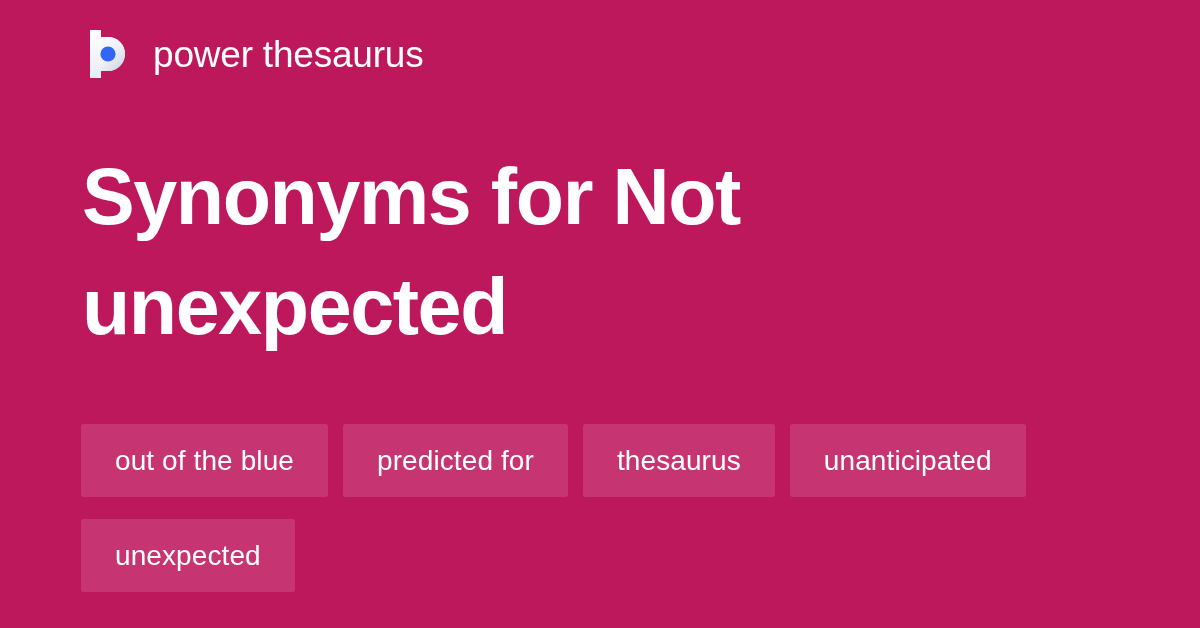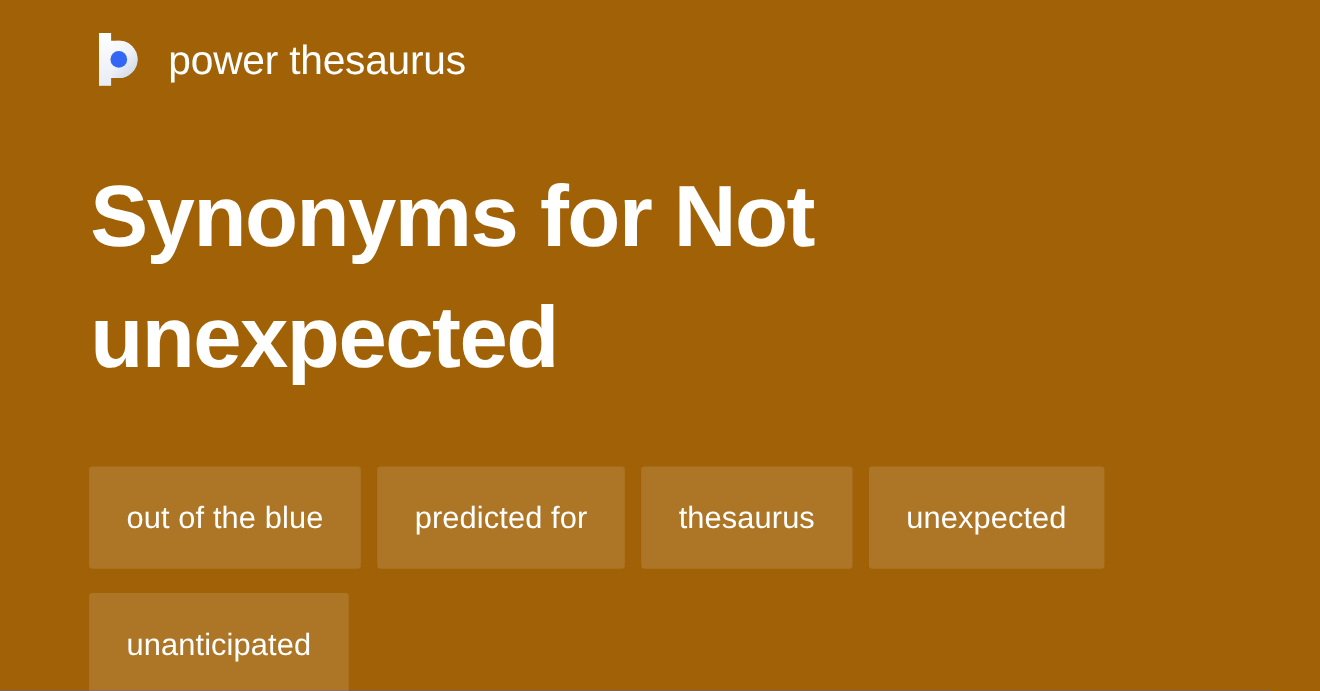--- a/index.html
+++ b/index.html
@@ -14,21 +14,21 @@
     overflow: hidden;
     background: #3366f5;
     font-family: "Liberation Sans", sans-serif;
     -webkit-font-smoothing: antialiased;
   }
 
   .page {
     position: relative;
     width: 1200px;
     height: 628px;
-    background: #a16207;
+    background: #be185d;
     box-sizing: border-box;
   }
 
   
   .brand {
     position: absolute;
     left: 82px;
     top: 28px;
     display: flex;
     align-items: center;
@@ -72,21 +72,21 @@
     left: 81px;
     top: 424px;
     width: 1060px;
     display: flex;
     flex-wrap: wrap;
     gap: 22px 15px;
     align-content: flex-start;
   }
 
   .chip {
-    height: 93px;
+    height: 73px;
     box-sizing: border-box;
     display: flex;
     align-items: center;
     justify-content: center;
     padding: 0 34px;
     background: rgba(255, 255, 255, 0.13);
     border-radius: 3px;
     color: #ffffff;
     font-size: 28px;
     font-weight: 400;
@@ -123,17 +123,17 @@
     </svg>
     <span class="brand-name">power thesaurus</span>
   </div>
 
   <h1 class="headline">Synonyms for Not unexpected</h1>
 
   <div class="chips">
     <span class="chip">out of the blue</span>
     <span class="chip">predicted for</span>
     <span class="chip">thesaurus</span>
+    <span class="chip">unanticipated</span>
     <span class="chip">unexpected</span>
-    <span class="chip">unanticipated</span>
   </div>
 
 </div>
 
 </body></html>

